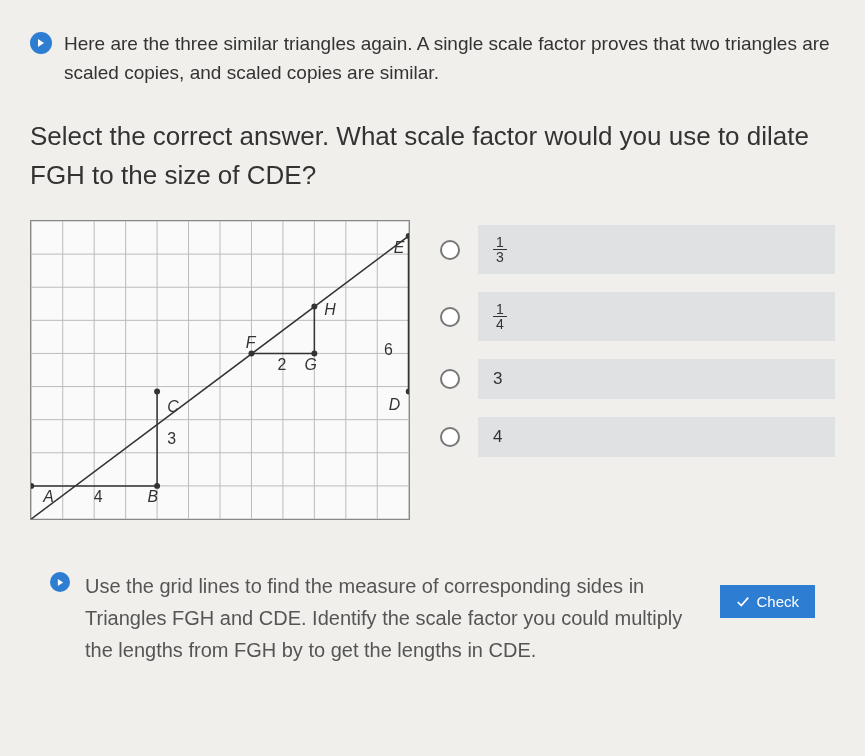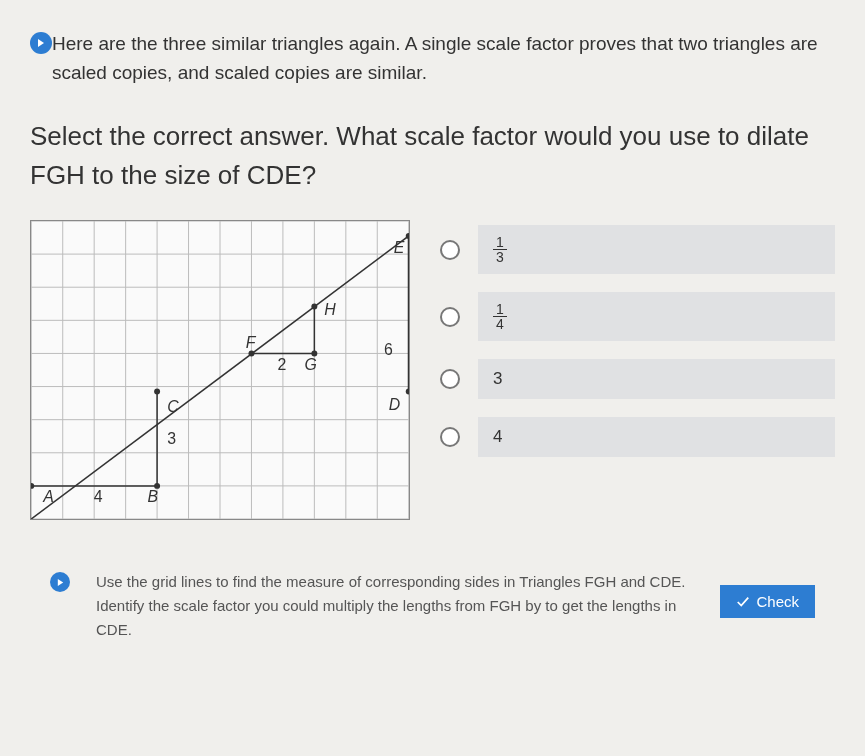--- a/index.html
+++ b/index.html
@@ -4,21 +4,21 @@
   <style>
     * { box-sizing: border-box; margin: 0; padding: 0; }
     body {
       font-family: -apple-system, BlinkMacSystemFont, 'Segoe UI', Arial, sans-serif;
       background: #f0efec;
       width: 865px;
       height: 756px;
       padding: 30px 30px 20px 30px;
       color: #333;
     }
-    .intro-section { display: flex; gap: 0; margin-bottom: 30px; }
+    .intro-section { display: flex; gap: 12px; margin-bottom: 30px; }
     .play-icon {
       width: 22px; height: 22px; border-radius: 50%;
       background: #2d7dd2; display: flex; align-items: center;
       justify-content: center; flex-shrink: 0; margin-top: 2px;
     }
     .play-icon svg { width: 10px; height: 10px; fill: white; }
     .intro-text { font-size: 19px; line-height: 1.5; color: #333; }
     .question-text { font-size: 26px; line-height: 1.5; color: #333; margin-bottom: 25px; }
     .content-row { display: flex; gap: 30px; align-items: flex-start; }
     .grid-container {
@@ -46,21 +46,21 @@
     .hint-section {
       display: flex; align-items: flex-start; gap: 15px;
       margin-top: 50px; padding: 0 20px;
     }
     .hint-icon {
       width: 20px; height: 20px; border-radius: 50%;
       background: #2d7dd2; display: flex; align-items: center;
       justify-content: center; flex-shrink: 0; margin-top: 2px;
     }
     .hint-icon svg { width: 9px; height: 9px; fill: white; }
-    .hint-text { flex: 1; font-size: 15px; line-height: 1.6; color: #555; margin-left: 11px; }
+    .hint-text { flex: 1; font-size: 20px; line-height: 1.6; color: #555; }
     .check-button {
       background: #2d7dd2; color: white; padding: 8px 16px;
       font-size: 15px; border: none; display: flex;
       align-items: center; gap: 6px; flex-shrink: 0; margin-top: 15px;
     }
     .check-button svg { width: 14px; height: 14px; stroke: white; fill: none; stroke-width: 2; }
   </style>
 </head>
 <body>
 

